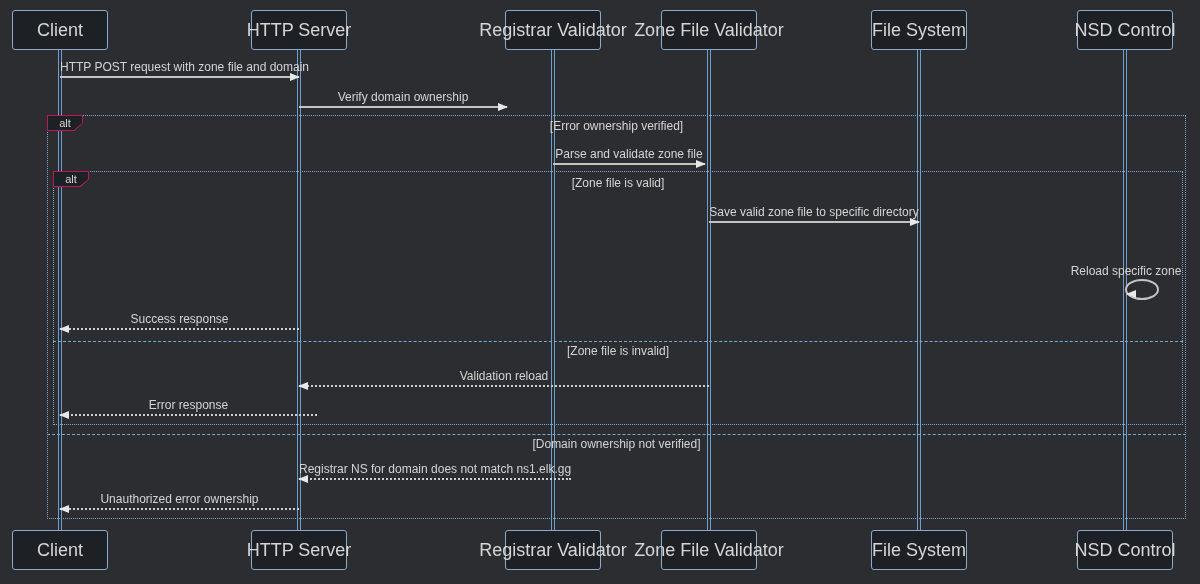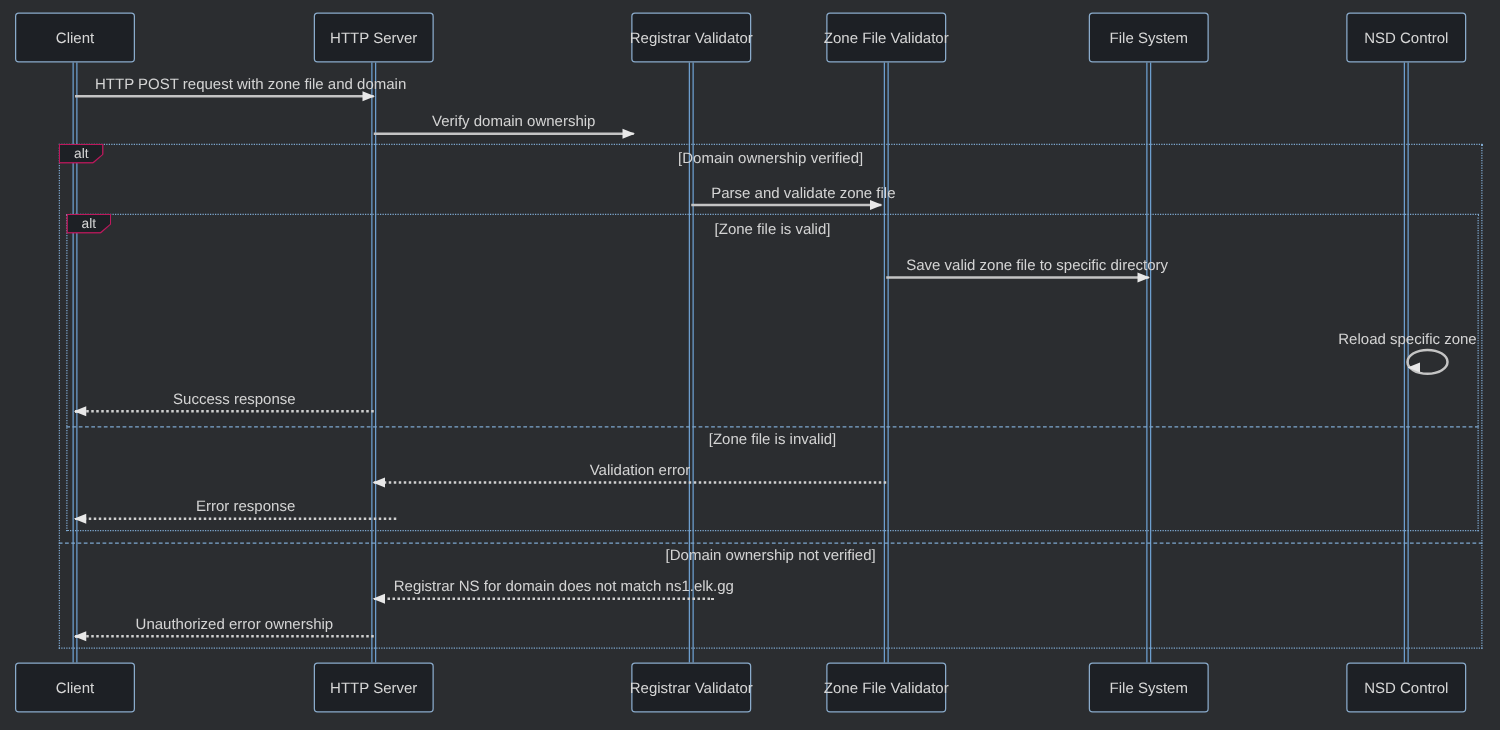--- a/index.html
+++ b/index.html
@@ -6,32 +6,32 @@
   #canvas {
     position:relative; width:1200px; height:584px; overflow:hidden;
     background:#2b2d30; font-family:"Liberation Sans", sans-serif;
     color:#d4d4d4; font-size:12px;
   }
   
   .actor-box {
     position:absolute; width:94px; height:38px;
     background:#1d2025; border:1px solid #8aabcb; border-radius:3px;
     display:flex; align-items:center; justify-content:center;
-    color:#d6d6d6; font-size:12px; white-space:nowrap;
+    color:#d6d6d6; font-size:18px; white-space:nowrap;
   }
   
   .lifeline {
     position:absolute; top:50px; height:480px; width:2px;
     border-left:1px solid #6d9ece; border-right:1px solid #6d9ece;
   }
   
   .msg { position:absolute; height:18px; }
   .msg .label {
     position:absolute; left:0; right:0; bottom:4px;
-    text-align:center; white-space:nowrap; color:#d4d4d4;margin-left:16px;
+    text-align:center; white-space:nowrap; color:#d4d4d4;
   }
   .msg .line { position:absolute; left:0; right:0; bottom:0; height:0; }
   .msg .line.solid  { border-top:2px solid #c4c4c4; }
   .msg .line.dotted { border-top:2px dotted #cfcfcf; }
   .head { position:absolute; width:0; height:0; bottom:-3px; }
   .head.right {
     right:-1px;
     border-top:4px solid transparent; border-bottom:4px solid transparent;
     border-left:10px solid #e8e8e8;
   }
@@ -95,21 +95,21 @@
   <div class="actor-box" style="left:251px;top:530px">HTTP Server</div>
   <div class="actor-box" style="left:505px;top:530px">Registrar Validator</div>
   <div class="actor-box" style="left:661px;top:530px">Zone File Validator</div>
   <div class="actor-box" style="left:871px;top:530px">File System</div>
   <div class="actor-box" style="left:1077px;top:530px">NSD Control</div>
 
   <div class="frame" style="left:47px;top:115px;width:1137px;height:402px">
     <div class="alt-tab">
       <div class="tab-inner">alt</div>
     </div>
-    <div class="cond" style="top:3px">[Domain ownership verified]</div>
+    <div class="cond" style="top:3px">[Error ownership verified]</div>
     <div class="divider" style="top:318px"></div>
     <div class="cond" style="top:321px">[Domain ownership not verified]</div>
   </div>
 
   <div class="frame" style="left:53px;top:171px;width:1128px;height:252px">
     <div class="alt-tab">
       <div class="tab-inner">alt</div>
     </div>
     <div class="cond" style="top:4px">[Zone file is valid]</div>
     <div class="divider" style="top:169px"></div>
@@ -145,21 +145,21 @@
   <div class="loop" style="left:1125px;top:279px"></div>
   <div class="loop-head" style="left:1126px;top:290px"></div>
 
   <div class="msg" style="left:60px;top:312px;width:239px">
     <div class="label">Success response</div>
     <div class="line dotted"></div>
     <div class="head left"></div>
   </div>
 
   <div class="msg" style="left:299px;top:369px;width:410px">
-    <div class="label">Validation error</div>
+    <div class="label">Validation reload</div>
     <div class="line dotted"></div>
     <div class="head left"></div>
   </div>
 
   <div class="msg" style="left:60px;top:398px;width:257px">
     <div class="label">Error response</div>
     <div class="line dotted"></div>
     <div class="head left"></div>
   </div>
 

